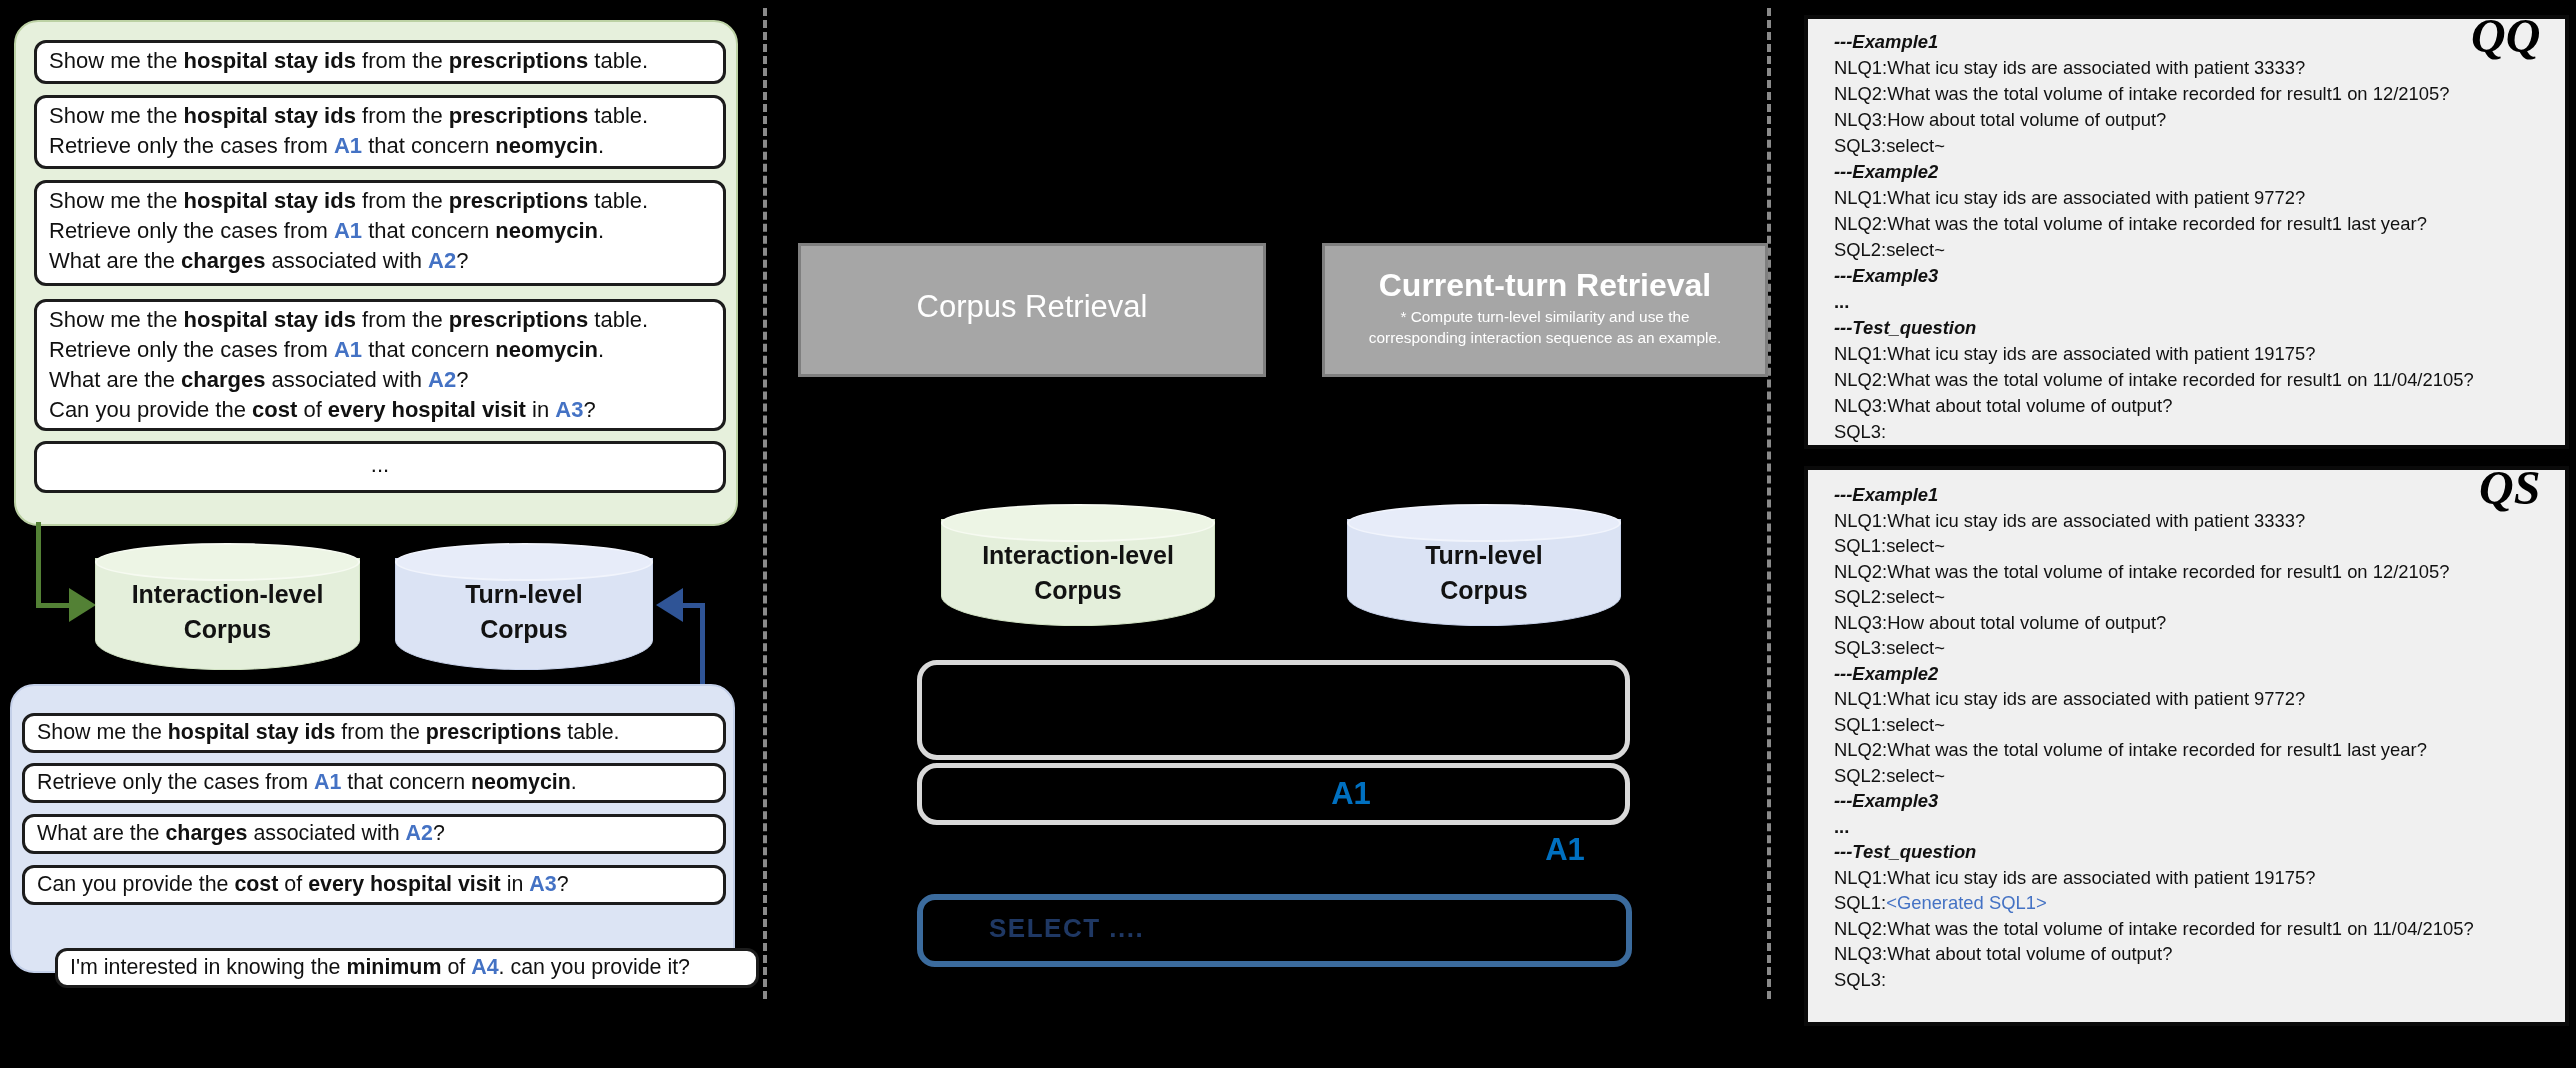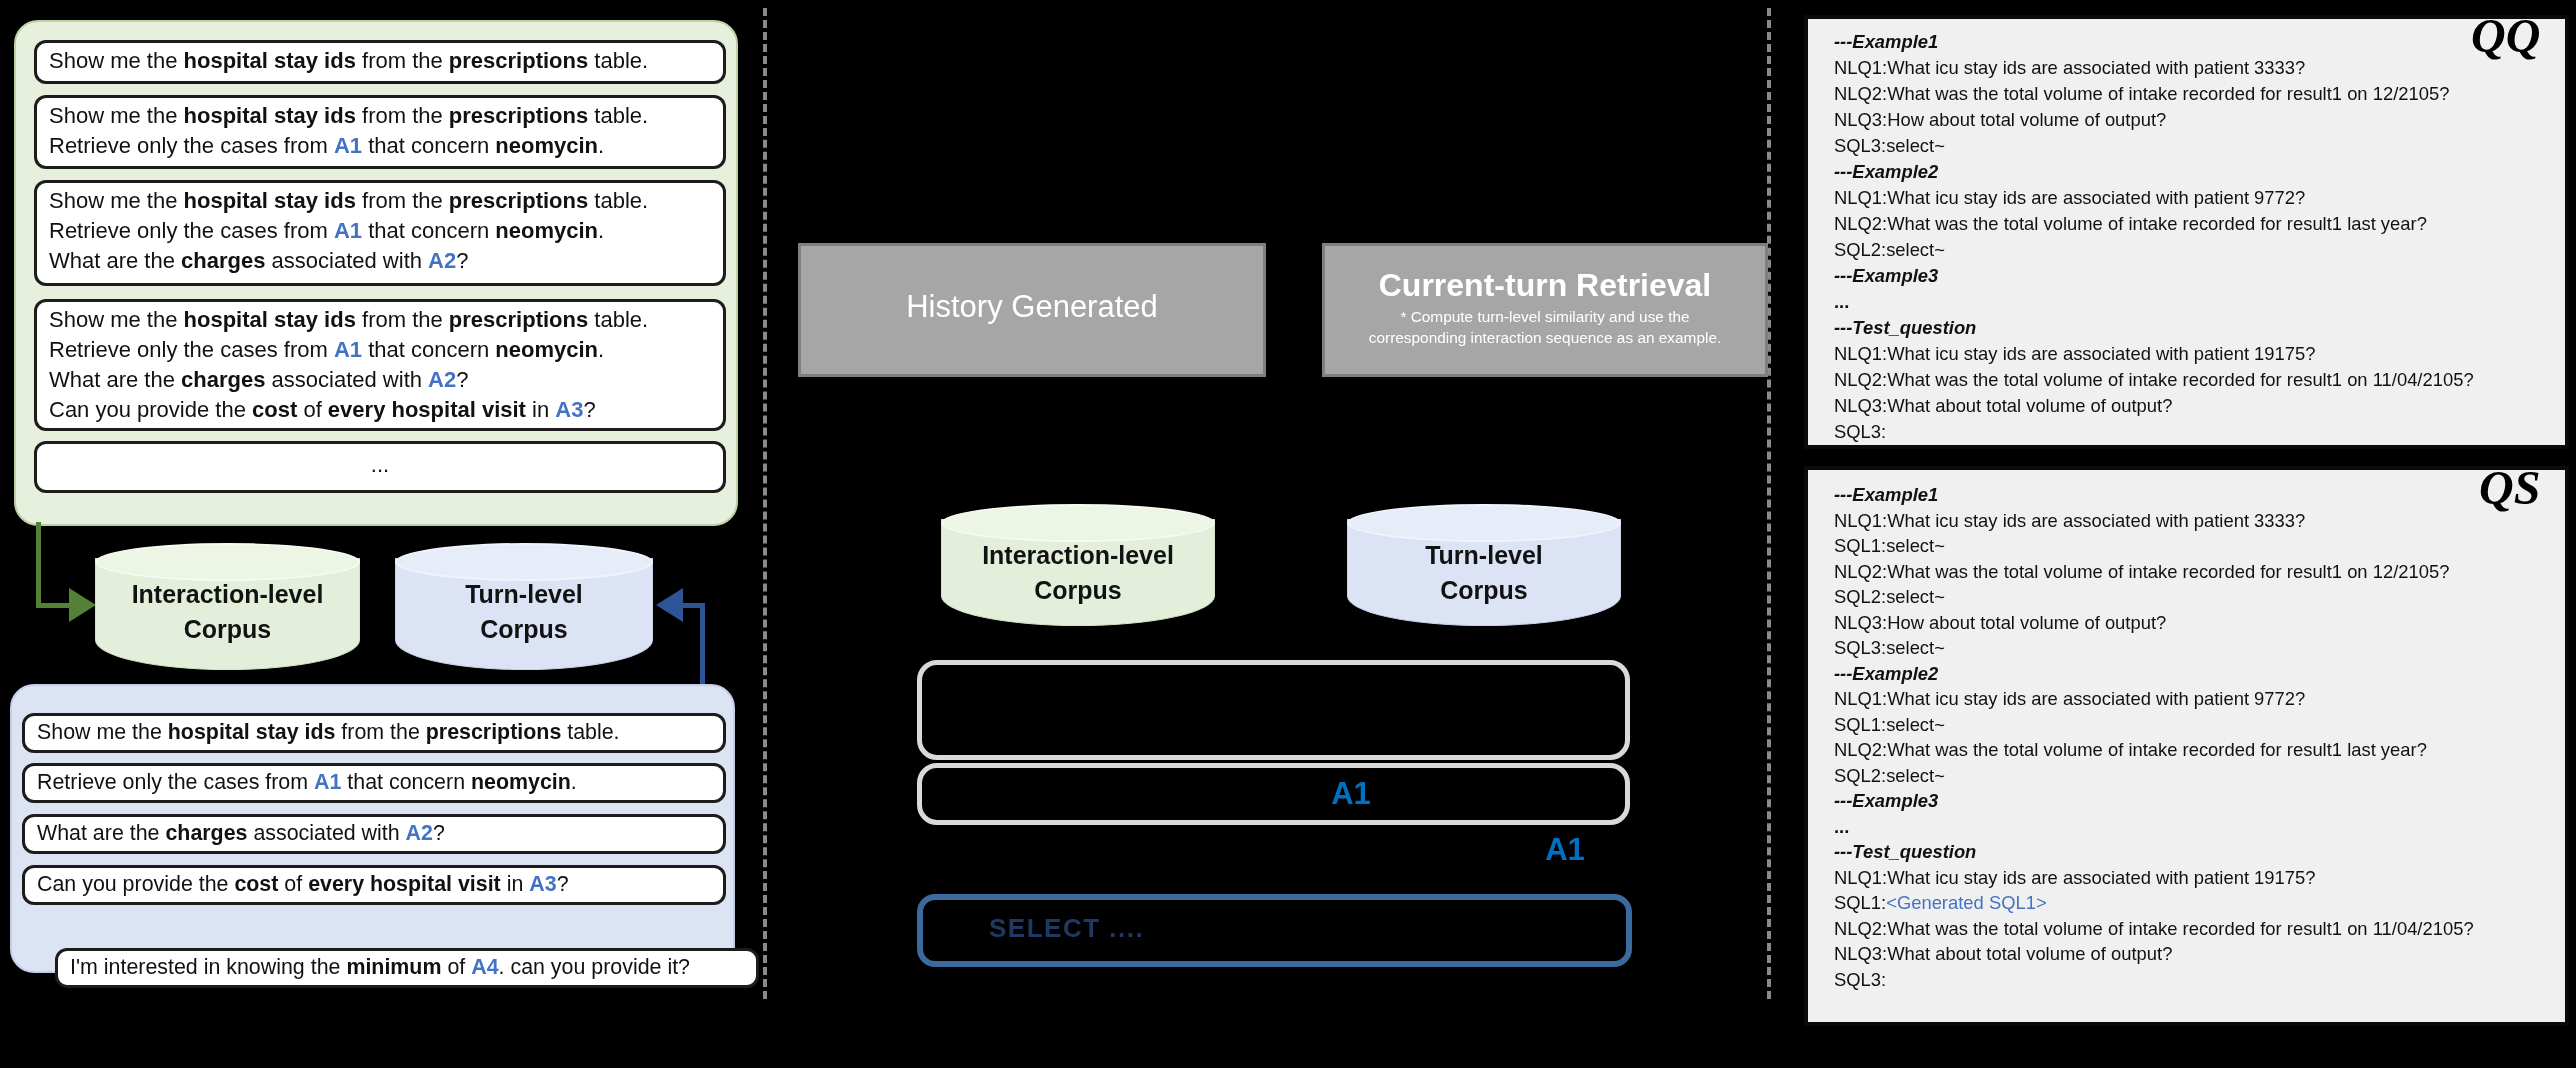--- a/index.html
+++ b/index.html
@@ -136,21 +136,21 @@
       <div class="line"><span>What are the </span><span class="b">charges</span><span> associated with </span><span class="b" style="color: rgb(68, 114, 196);">A2</span><span>?</span></div>
     </div>
   <div class="qbox bluebox" style="left:22px; top:865px; width:674px; height:30px;">
       <div class="line"><span>Can you provide the </span><span class="b">cost</span><span> of </span><span class="b">every hospital visit</span><span> in </span><span class="b" style="color: rgb(68, 114, 196);">A3</span><span>?</span></div>
     </div>
   <div class="qbox bluebox" style="left:22px; top:948px; width:674px; height:30px;margin-left:33px;">
       <div class="line"><span>I'm interested in knowing the </span><span class="b">minimum</span><span> of </span><span class="b" style="color: rgb(68, 114, 196);">A4</span><span>. can you provide it?</span></div>
     </div>
 
 
-  <div class="gray-box history">History Generated</div>
+  <div class="gray-box history">Corpus Retrieval</div>
 
   <div class="gray-box current">
     <div class="current-title b">Current-turn Retrieval</div>
     <div class="current-note">* Compute turn-level similarity and use the</div>
     <div class="current-note">corresponding interaction sequence as an example.</div>
   </div>
 
   <div class="cyl cyl-green" style="left:941px; top:504px; width:274px; height:122px;">
     <div class="cyl-body"></div>
     <div class="cyl-ellipse"></div>

